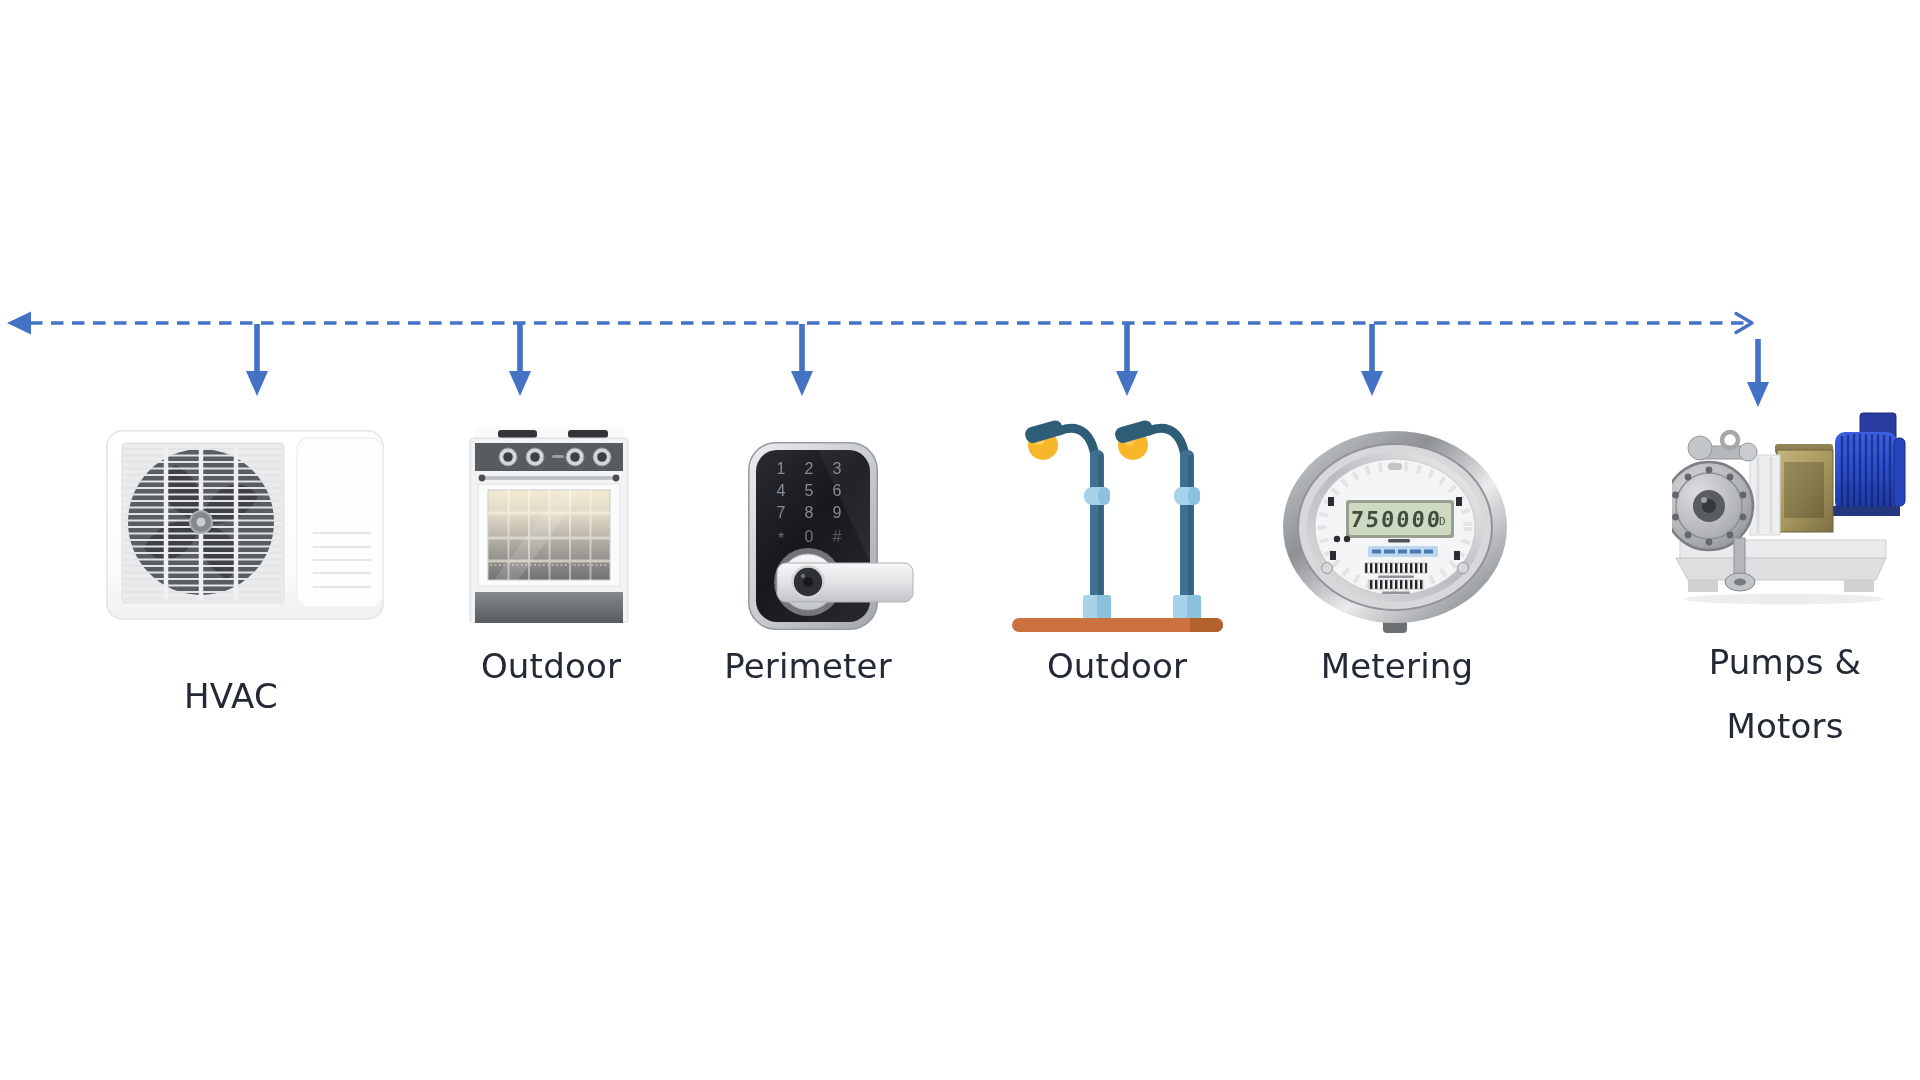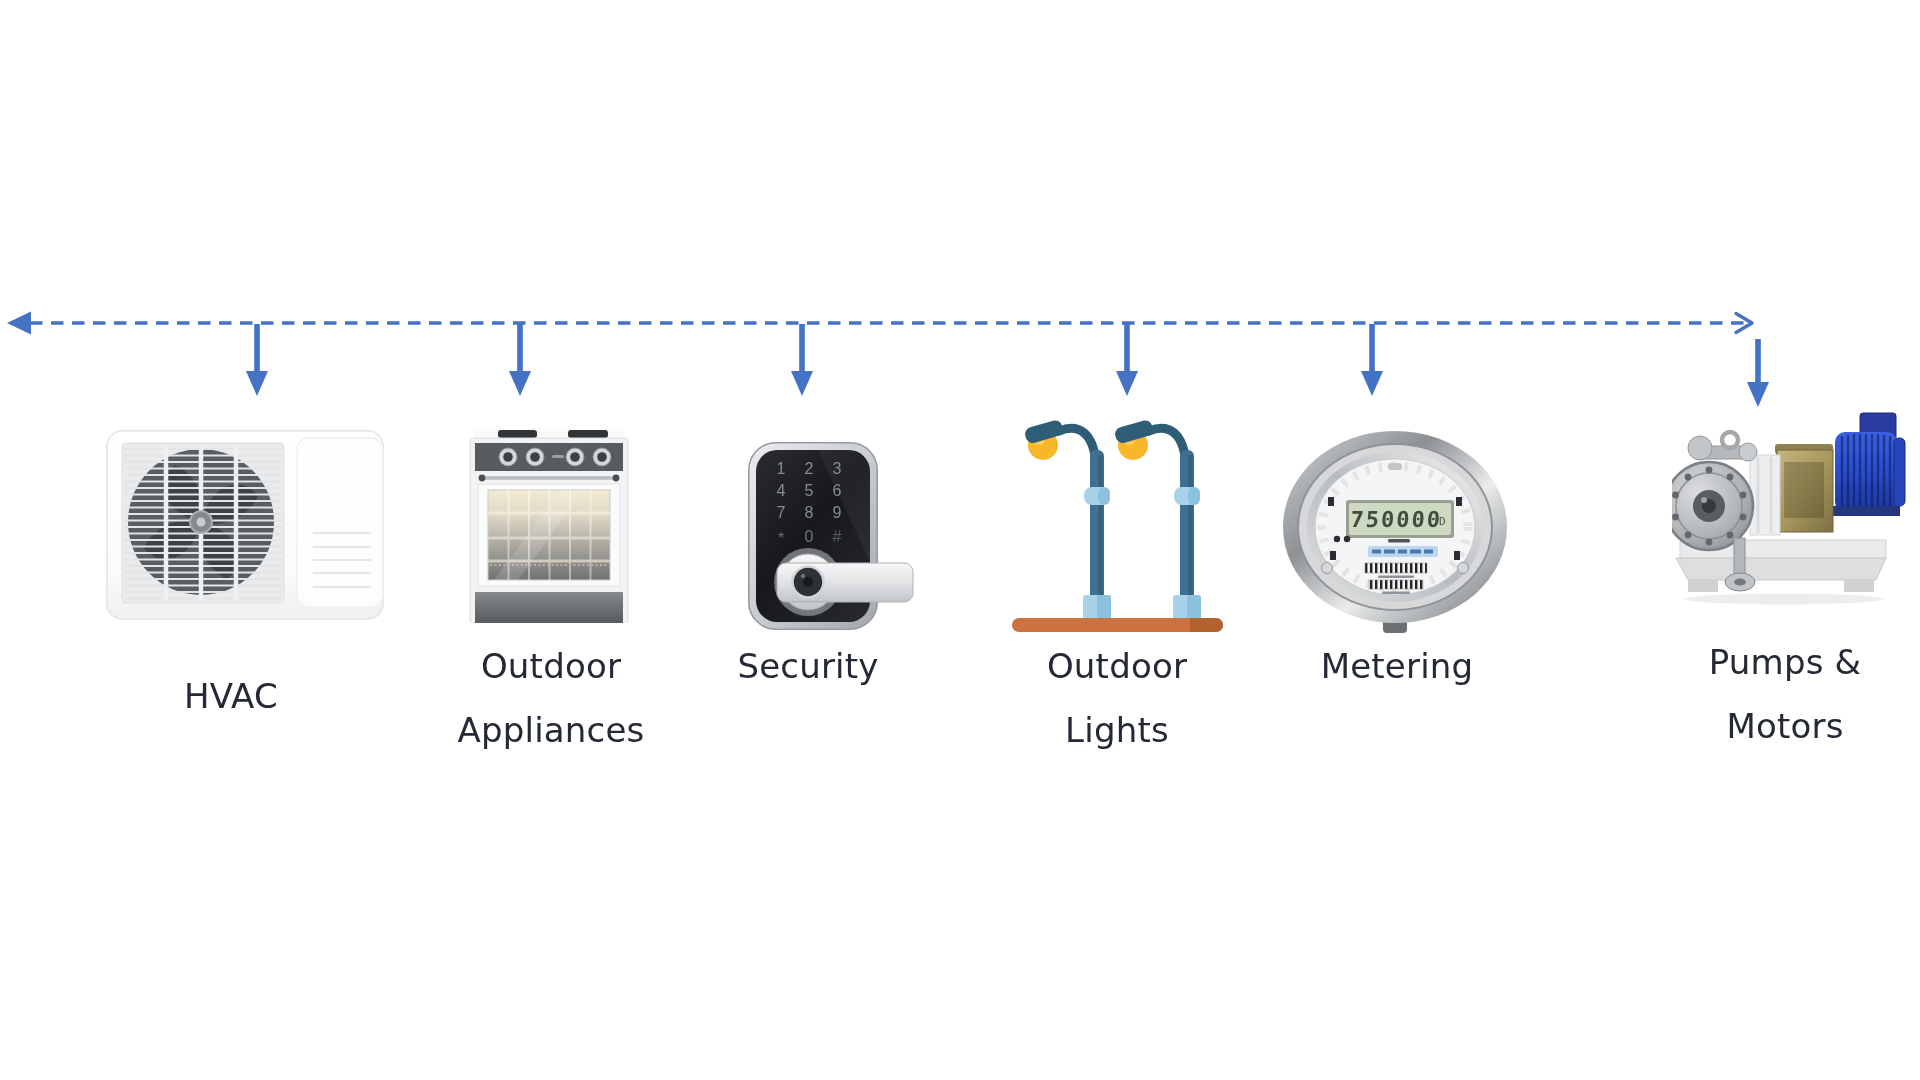--- a/index.html
+++ b/index.html
@@ -166,21 +166,20 @@
         <line x1="20" y1="110" x2="142" y2="110" stroke="#d9d4c6" stroke-width="3"></line>
         <line x1="20" y1="133" x2="142" y2="133" stroke="#cfcabd" stroke-width="3"></line>
         <line x1="22" y1="137" x2="140" y2="137" stroke="#b9b4a8" stroke-width="2" stroke-dasharray="2 2.4"></line>
       </g>
       <polygon points="26,152 92,62 116,62 50,152" fill="rgba(255,255,255,0.14)"></polygon>
 
       <rect x="7" y="164" width="148" height="31" fill="url(#ovDrawer)"></rect>
     </svg>
     <div class="item-label" style="left:551px;top:634px;">
       <span>Outdoor</span>
-      <span>Appliances</span>
     </div>
   </div>
 
   <div class="item-wrap">
     <svg class="abs" style="left:748px;top:442px;" width="166" height="190" viewBox="0 0 166 190">
       <defs>
         <linearGradient id="lkFrame" x1="0" y1="0" x2="1" y2="1">
           <stop offset="0" stop-color="#ecedef"></stop>
             <stop offset="0.5" stop-color="#c9ccd0"></stop>
           <stop offset="1" stop-color="#a3a7ac"></stop>
@@ -219,21 +218,21 @@
         <circle cx="60" cy="140" r="34" fill="#b9bdc1" opacity="0.55"></circle>
         <circle cx="60" cy="140" r="28" fill="url(#lkLever)" stroke="#aaadb1"></circle>
         <rect x="29" y="121" width="136" height="39" rx="9" fill="url(#lkLever)" stroke="#aeb1b4"></rect>
         <circle cx="60" cy="140" r="15.5" fill="#2e3136"></circle>
         <circle cx="60" cy="140" r="15.5" fill="none" stroke="#d3d5d7" stroke-width="2.6"></circle>
         <circle cx="60" cy="140" r="5" fill="#17191c"></circle>
         <circle cx="55" cy="134" r="2.2" fill="#6d7178"></circle>
       </g>
     </svg>
     <div class="item-label" style="left:808px;top:634px;">
-      <span>Security</span>
+      <span>Perimeter</span>
     </div>
   </div>
 
   <div class="item-wrap">
     <svg class="abs" style="left:1010px;top:419px;" width="215" height="213" viewBox="0 0 215 213">
       <g>
         <circle cx="33" cy="26" r="15" fill="#F8B62A"></circle>
         <circle cx="29" cy="21" r="5.5" fill="#fccb55"></circle>
         <path d="M49,12 C 69,4 84,14 86,46" fill="none" stroke="#2E5D78" stroke-width="9" stroke-linecap="round"></path>
         <g transform="rotate(-16 33 13)">
@@ -260,21 +259,20 @@
         <rect x="163" y="176" width="28" height="25" rx="3" fill="#A7D2E9"></rect>
         <rect x="177" y="176" width="14" height="25" rx="3" fill="#8cc1dd"></rect>
       </g>
       <g>
         <rect x="2" y="199" width="211" height="14" rx="7" fill="#CB7240"></rect>
         <path d="M180,199 h26 a7,7 0 0 1 7,7 a7,7 0 0 1 -7,7 h-26 Z" fill="#b2612f"></path>
       </g>
     </svg>
     <div class="item-label" style="left:1117px;top:634px;">
       <span>Outdoor</span>
-      <span>Lights</span>
     </div>
   </div>
 
   <div class="item-wrap">
     <svg class="abs" style="left:1280px;top:427px;" width="230" height="208" viewBox="0 0 230 208">
       <defs>
         <linearGradient id="mtChrome" x1="0" y1="0" x2="1" y2="1">
           <stop offset="0" stop-color="#cfd2d4"></stop>
             <stop offset="0.35" stop-color="#8e9194"></stop>
           <stop offset="0.6" stop-color="#e9ebec"></stop>

